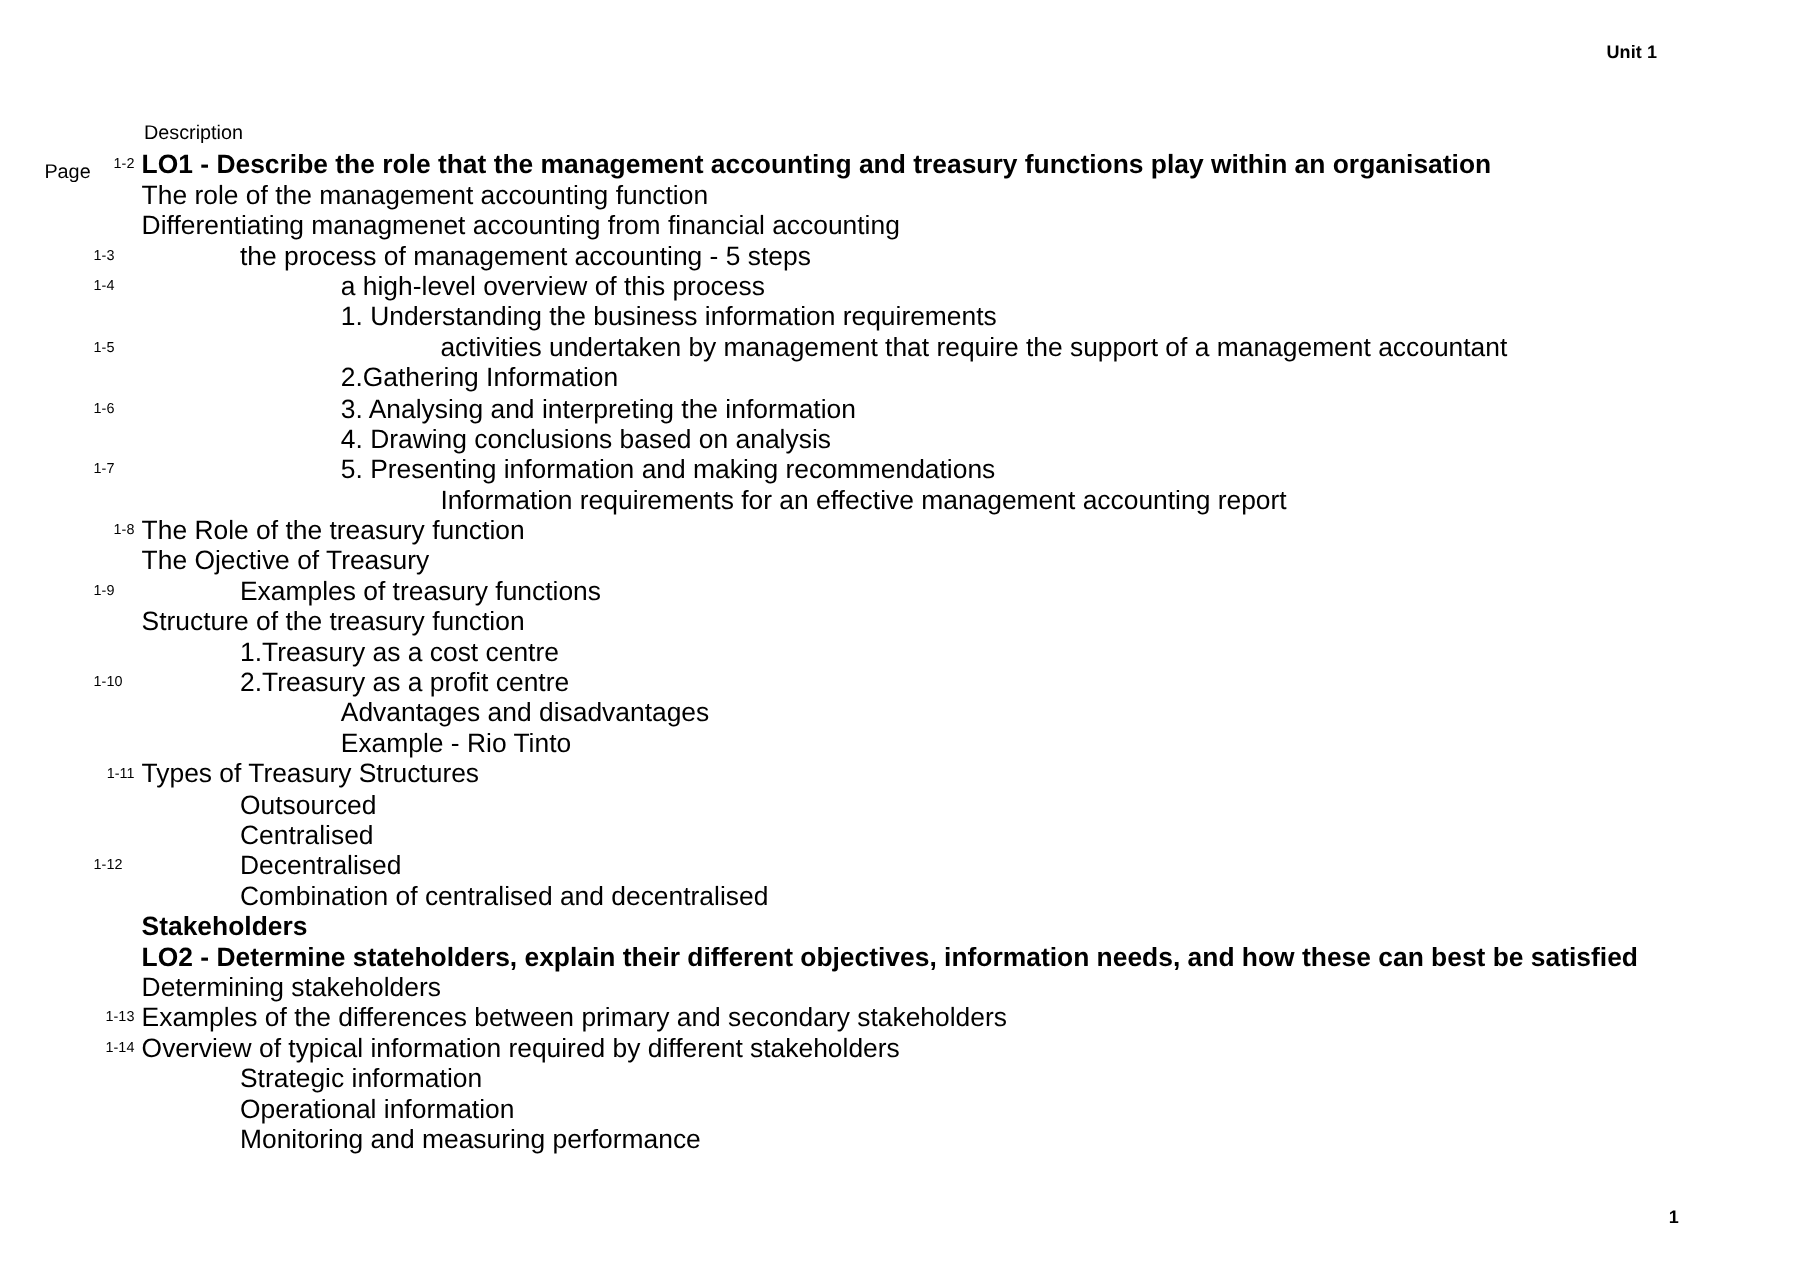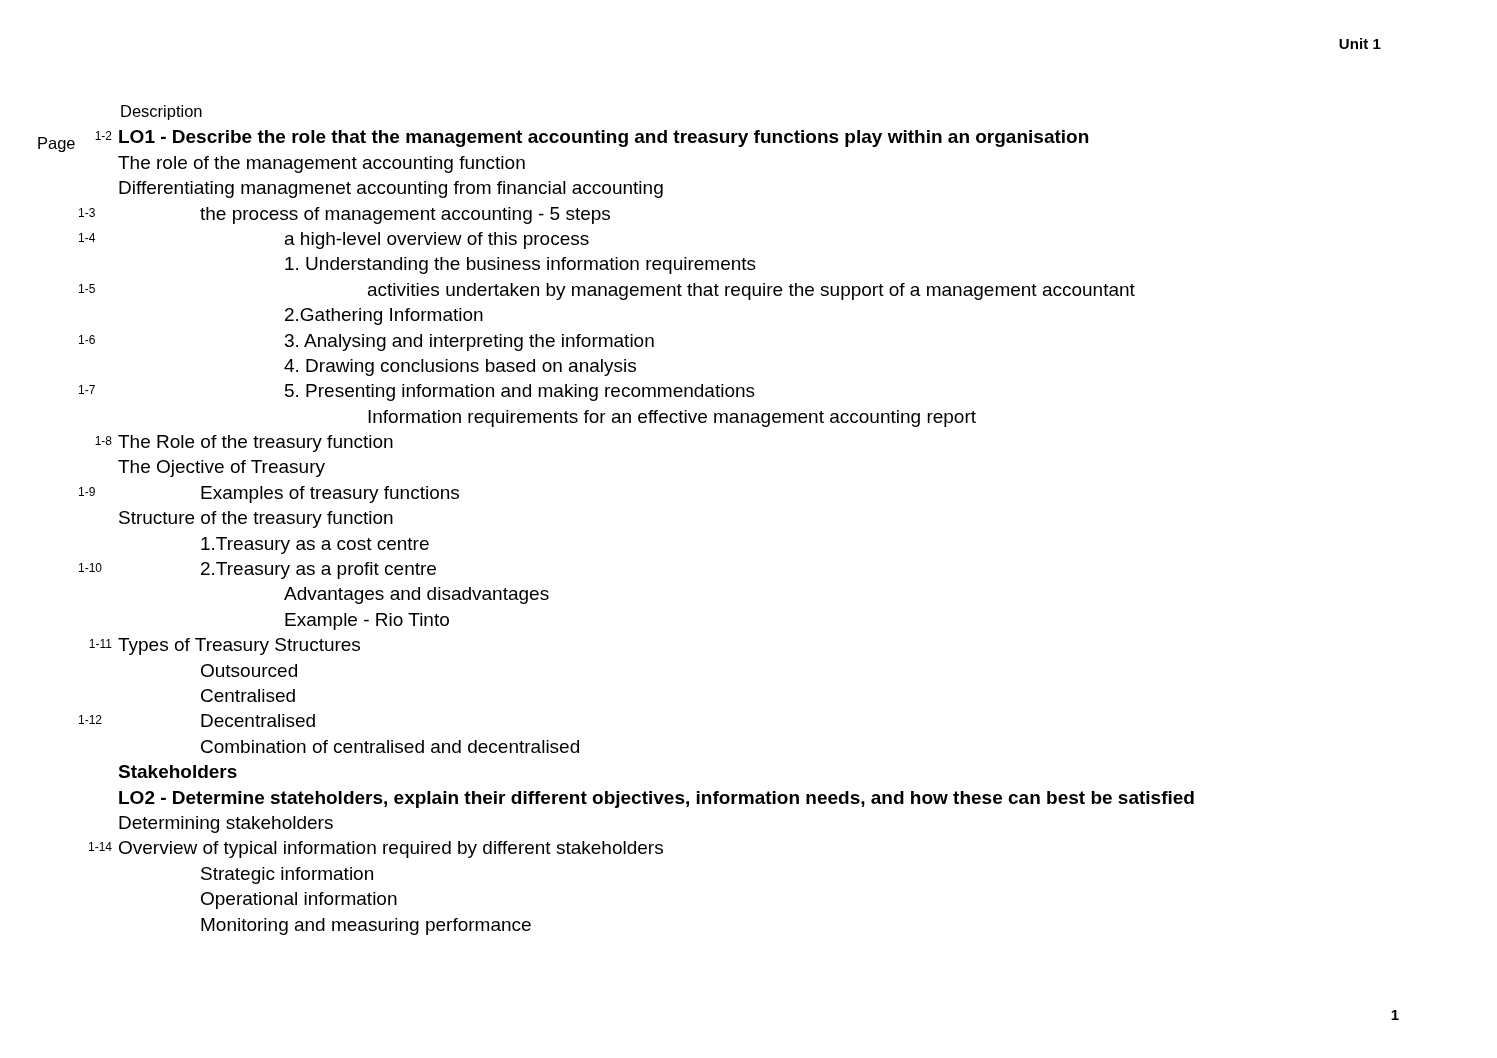--- a/index.html
+++ b/index.html
@@ -79,21 +79,21 @@
   }
   
   .page-cell.align-left {
     left: 78px;
     text-align: left;
   }
 
   .desc-cell {
     position: absolute;
     top: 0;
-    font-size: 19px;
+    font-size: 22px;
     line-height: 25.4px;
     white-space: nowrap;
   }
 
   
   .ind-0 { left: 118px; }
   .ind-1 { left: 200px; }
   .ind-2 { left: 284px; }
   .ind-3 { left: 367px; }
 
@@ -230,20 +230,24 @@
         </div>
         <div class="toc-row">
           <div class="page-cell align-left"></div>
           <div class="desc-cell ind-0 bold">LO2 - Determine stateholders, explain their different objectives, information needs, and how these can best be satisfied</div>
         </div>
         <div class="toc-row">
           <div class="page-cell align-left"></div>
           <div class="desc-cell ind-0">Determining stakeholders</div>
         </div>
         <div class="toc-row">
+          <div class="page-cell align-right">1-13</div>
+          <div class="desc-cell ind-0">Examples of the differences between primary and secondary stakeholders</div>
+        </div>
+        <div class="toc-row">
           <div class="page-cell align-right">1-14</div>
           <div class="desc-cell ind-0">Overview of typical information required by different stakeholders</div>
         </div>
         <div class="toc-row">
           <div class="page-cell align-left"></div>
           <div class="desc-cell ind-1">Strategic information</div>
         </div>
         <div class="toc-row">
           <div class="page-cell align-left"></div>
           <div class="desc-cell ind-1">Operational information</div>

